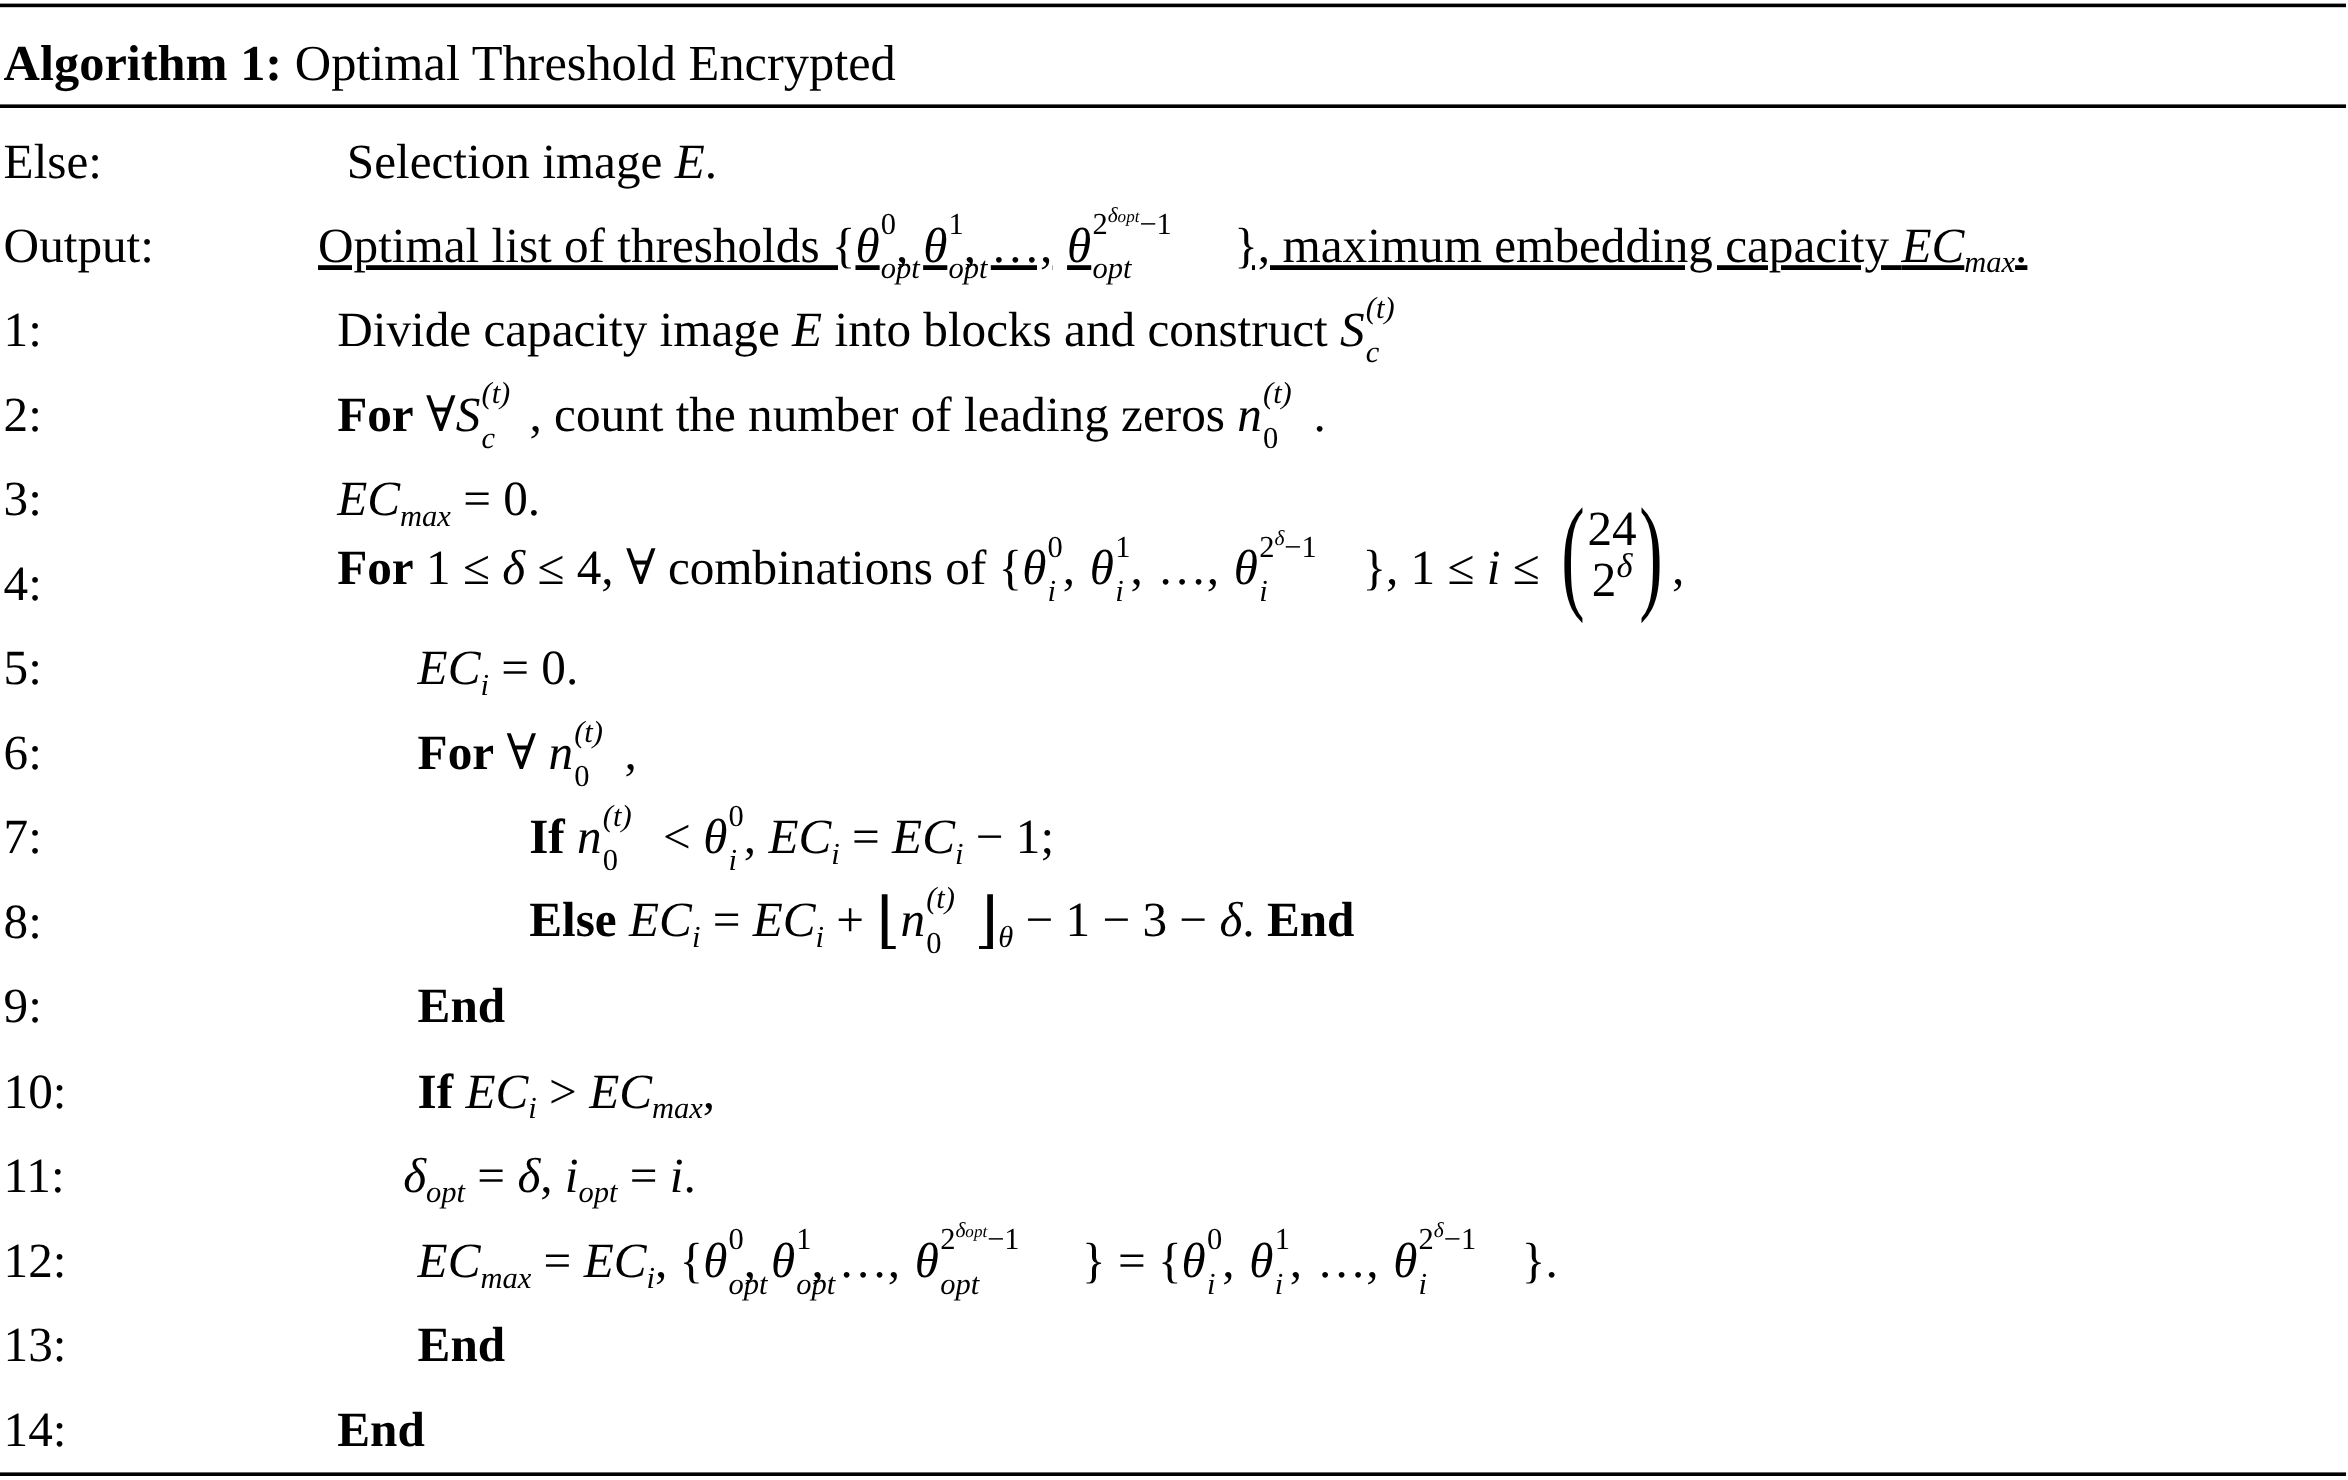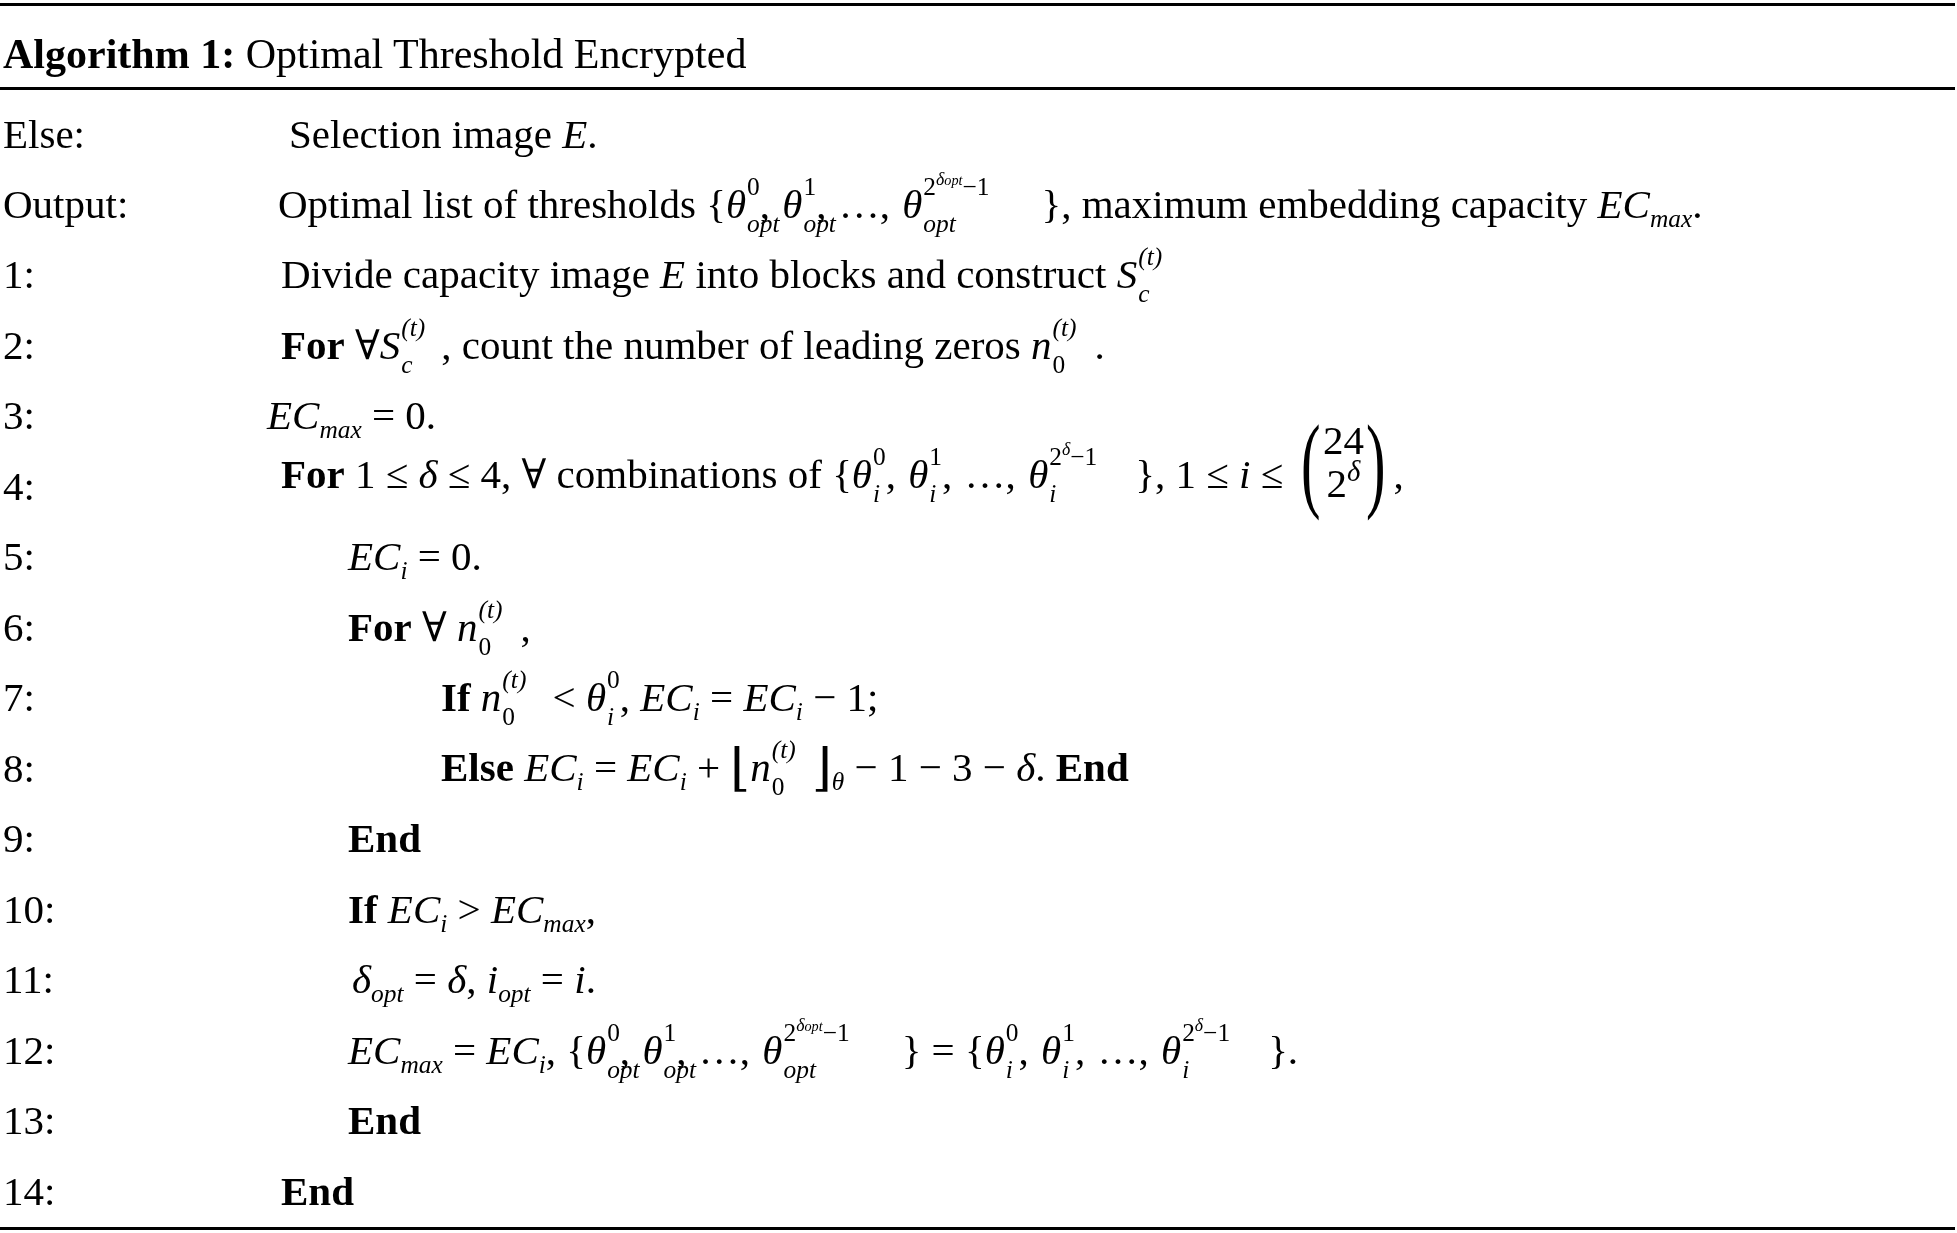--- a/index.html
+++ b/index.html
@@ -41,38 +41,38 @@
   <div class="title"><b>Algorithm 1:</b><span> Optimal Threshold Encrypted</span></div>
   <div class="rule mid"></div>
 
   <div class="row" style="top:85px;">
     <span class="num">Else:</span>
     <span class="body" style="left:289px;"><span>Selection image </span><span class="i">E</span><span>.</span></span>
   </div>
 
   <div class="row" style="top:155px;">
     <span class="num">Output:</span>
-    <span class="body" style="left:278px;">
+    <span class="body" style="left:265px;text-decoration:underline;">
       <span>Optimal list of thresholds {</span><span class="i">θ</span><span class="supsub"><span class="s-up">0</span><span class="s-dn i">opt</span></span><span>,</span><span class="sp"></span><span class="i">θ</span><span class="supsub"><span class="s-up">1</span><span class="s-dn i">opt</span></span><span>,</span><span class="sp"></span><span>…,</span><span class="sp"></span><span class="i">θ</span><span class="supsub"><span class="s-up"><span>2</span><span class="ssup2"><span>δ</span><span style="font-size:0.8em">opt</span></span><span>−1</span></span><span class="s-dn i">opt</span></span><span style="margin-left:52px">}, maximum embedding capacity </span><span class="i">EC</span><span class="sub i">max</span><span>.</span>
     </span>
   </div>
 
   <div class="row" style="top:225px;">
     <span class="num">1:</span>
     <span class="body" style="left:281px;"><span>Divide capacity image </span><span class="i">E</span><span> into blocks and construct </span><span class="i">S</span><span class="supsub"><span class="s-up i">(t)</span><span class="s-dn i">c</span></span></span>
   </div>
 
   <div class="row" style="top:296px;">
     <span class="num">2:</span>
     <span class="body" style="left:281px;"><span class="b">For</span><span> ∀</span><span class="i">S</span><span class="supsub"><span class="s-up i">(t)</span><span class="s-dn i">c</span></span><span style="margin-left:16px">, count the number of leading zeros </span><span class="i">n</span><span class="supsub"><span class="s-up i">(t)</span><span class="s-dn">0</span></span><span style="margin-left:18px">.</span></span>
   </div>
 
   <div class="row" style="top:366px;">
     <span class="num">3:</span>
-    <span class="body" style="left:267px;"><span class="i">EC</span><span class="sub i">max</span><span> = 0.</span></span>
+    <span class="body" style="left:281px;"><span class="i">EC</span><span class="sub i">max</span><span> = 0.</span></span>
   </div>
 
   <div class="row" style="top:437px;">
     <span class="num">4:</span>
     <span class="body" style="left:281px;"><span class="b">For</span><span> 1 ≤ </span><span class="i">δ</span><span> ≤ 4, ∀ combinations of {</span><span class="i">θ</span><span class="supsub"><span class="s-up">0</span><span class="s-dn i">i</span></span><span>,</span><span class="sp"></span><span class="i">θ</span><span class="supsub"><span class="s-up">1</span><span class="s-dn i">i</span></span><span>,</span><span class="sp"></span><span>…,</span><span class="sp"></span><span class="i">θ</span><span class="supsub"><span class="s-up"><span>2</span><span class="ssup2">δ</span><span>−1</span></span><span class="s-dn i">i</span></span><span style="margin-left:38px">}, 1 ≤ </span><span class="i">i</span><span> ≤ </span><span class="binom">
           <span class="paren">(</span>
           <span class="binom-inner">
             <span>24</span>
             <span><span>2</span><span class="ssup2">δ</span></span>
           </span>
@@ -105,21 +105,21 @@
     <span class="body b" style="left:348px;">End</span>
   </div>
 
   <div class="row" style="top:860px;">
     <span class="num">10:</span>
     <span class="body" style="left:348px;"><span class="b">If</span><span> </span><span class="i">EC</span><span class="sub i">i</span><span> &gt; </span><span class="i">EC</span><span class="sub i">max</span><span>,</span></span>
   </div>
 
   <div class="row" style="top:930px;">
     <span class="num">11:</span>
-    <span class="body" style="left:352px;"><span class="i">δ</span><span class="sub i">opt</span><span> = </span><span class="i">δ</span><span>, </span><span class="i">i</span><span class="sub i">opt</span><span> = </span><span class="i">i</span><span>.</span></span>
+    <span class="body" style="left:336px;"><span class="i">δ</span><span class="sub i">opt</span><span> = </span><span class="i">δ</span><span>, </span><span class="i">i</span><span class="sub i">opt</span><span> = </span><span class="i">i</span><span>.</span></span>
   </div>
 
   <div class="row" style="top:1001px;">
     <span class="num">12:</span>
     <span class="body" style="left:348px;"><span class="i">EC</span><span class="sub i">max</span><span> = </span><span class="i">EC</span><span class="sub i">i</span><span>, {</span><span class="i">θ</span><span class="supsub"><span class="s-up">0</span><span class="s-dn i">opt</span></span><span>,</span><span class="sp"></span><span class="i">θ</span><span class="supsub"><span class="s-up">1</span><span class="s-dn i">opt</span></span><span>,</span><span class="sp"></span><span>…,</span><span class="sp"></span><span class="i">θ</span><span class="supsub"><span class="s-up"><span>2</span><span class="ssup2"><span>δ</span><span style="font-size:0.8em">opt</span></span><span>−1</span></span><span class="s-dn i">opt</span></span><span style="margin-left:52px">} = {</span><span class="i">θ</span><span class="supsub"><span class="s-up">0</span><span class="s-dn i">i</span></span><span>,</span><span class="sp"></span><span class="i">θ</span><span class="supsub"><span class="s-up">1</span><span class="s-dn i">i</span></span><span>,</span><span class="sp"></span><span>…,</span><span class="sp"></span><span class="i">θ</span><span class="supsub"><span class="s-up"><span>2</span><span class="ssup2">δ</span><span>−1</span></span><span class="s-dn i">i</span></span><span style="margin-left:38px">}.</span></span>
   </div>
 
   <div class="row" style="top:1071px;">
     <span class="num">13:</span>
     <span class="body b" style="left:348px;">End</span>

